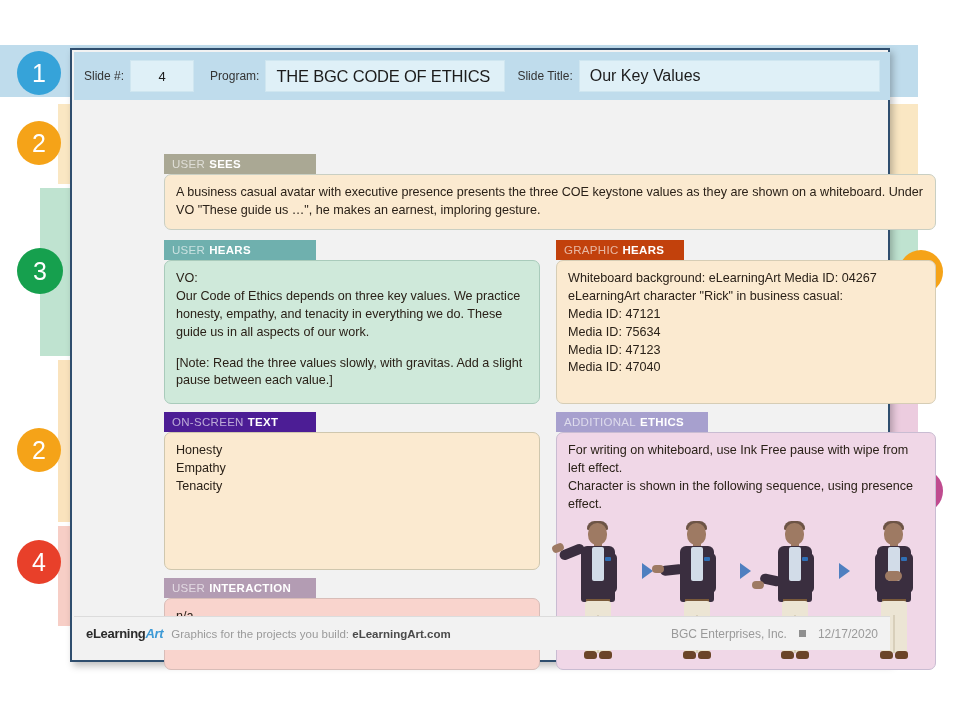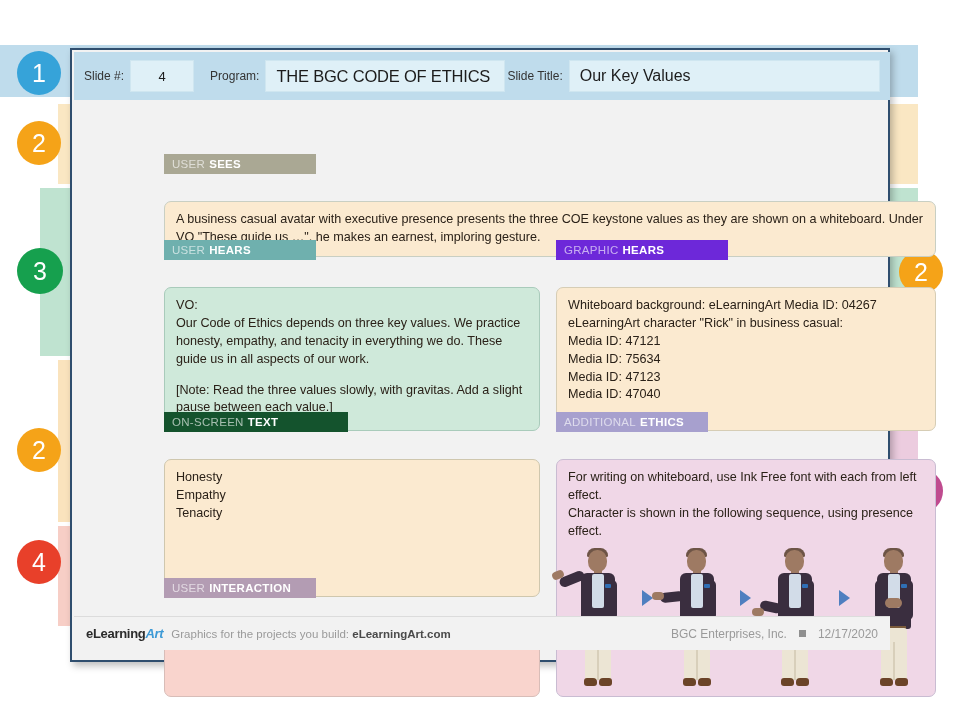--- a/index.html
+++ b/index.html
@@ -57,58 +57,57 @@
   .hdr .lbl{
     color:#333;font-size:12px;margin-right:6px;white-space:nowrap;
   }
   .fld{
     background:#dff0f7;border:1px solid #cfe6f0;
     height:32px;display:flex;align-items:center;
     padding:0 10px;box-sizing:border-box;
     color:#1c1c1c;
   }
   .fld-slide{width:64px;justify-content:center;font-size:13px;margin-right:16px;}
-  .fld-prog {width:240px;font-size:16.5px;margin-right:2px;letter-spacing:-.2px;}
+  .fld-prog {width:240px;font-size:16.5px;margin-right:12px;letter-spacing:-.2px;}
   .fld-title{flex:1;font-size:16px;}
 
   
   .sec{position:absolute;box-sizing:border-box;}
   .sec .tab{
     height:20px;display:flex;align-items:center;
     padding:0 8px;box-sizing:border-box;
     font-size:11.5px;letter-spacing:.3px;
   }
   .sec .tab .w1{opacity:.62;font-weight:400;margin-right:4px;}
   .sec .tab .w2{font-weight:700;}
   .sec .body{
     border:1px solid rgba(120,130,120,.45);
     border-radius:7px;
     box-sizing:border-box;
     padding:9px 11px;
     font-size:12.6px;
     color:#2a2118;
     line-height:1.42;
-    margin-top:27px;
   }
 
   
   #sec-sees{left:92px;top:104px;width:772px;height:76px;}
   #sec-sees .tab{width:152px;background:#aaa894;color:#fff;}
   #sec-sees .body{height:56px;background:#fbead0;border-color:#c9cfc3;}
 
   #sec-hears{left:92px;top:190px;width:376px;height:164px;}
   #sec-hears .tab{width:152px;background:#6fb0ae;color:#fff;}
   #sec-hears .body{height:144px;background:#cfe9da;border-color:#a9cbbb;}
 
   #sec-assets{left:484px;top:190px;width:380px;height:164px;}
-  #sec-assets .tab{width:172px;background:#6d28d9;color:#fff;}
+  #sec-assets .tab{width:128px;background:#c2410c;color:#fff;}
   #sec-assets .body{height:144px;background:#fbead0;border-color:#d6cdb5;}
 
   #sec-onscreen{left:92px;top:362px;width:376px;height:158px;}
-  #sec-onscreen .tab{width:184px;background:#14532d;color:#fff;}
+  #sec-onscreen .tab{width:152px;background:#4c1d95;color:#fff;}
   #sec-onscreen .body{height:138px;background:#fbead0;border-color:#cfc7ae;}
 
   #sec-notes{left:484px;top:362px;width:380px;height:258px;}
   #sec-notes .tab{width:152px;background:#a7a0ce;color:#fff;}
   #sec-notes .body{height:238px;background:#f0d7e7;border-color:#c9bcd2;}
 
   #sec-interaction{left:92px;top:528px;width:376px;height:92px;}
   #sec-interaction .tab{width:152px;background:#b39cb3;color:#fff;}
   #sec-interaction .body{height:72px;background:#f9d4cd;border-color:#d8bdb8;}
 
@@ -278,21 +277,21 @@
         <p class="p">Tenacity</p>
       </div>
     </div>
 
     <div class="sec" id="sec-notes">
       <div class="tab">
         <span class="w1">ADDITIONAL</span>
         <span class="w2">ETHICS</span>
       </div>
       <div class="body" style="position:relative;">
-        <p class="p">For writing on whiteboard, use Ink Free font with each from left effect.</p>
+        <p class="p">For writing on whiteboard, use Ink Free pause with wipe from left effect.</p>
         <p class="p">Character is shown in the following sequence, using presence effect.</p>
 
         <div class="seq">
           <div class="figwrap">
             <div class="armUp"></div>
               <div class="handUp"></div>
             <div class="armRside"></div>
             <div class="hair"></div>
               <div class="head"></div>
               <div class="neck"></div>

